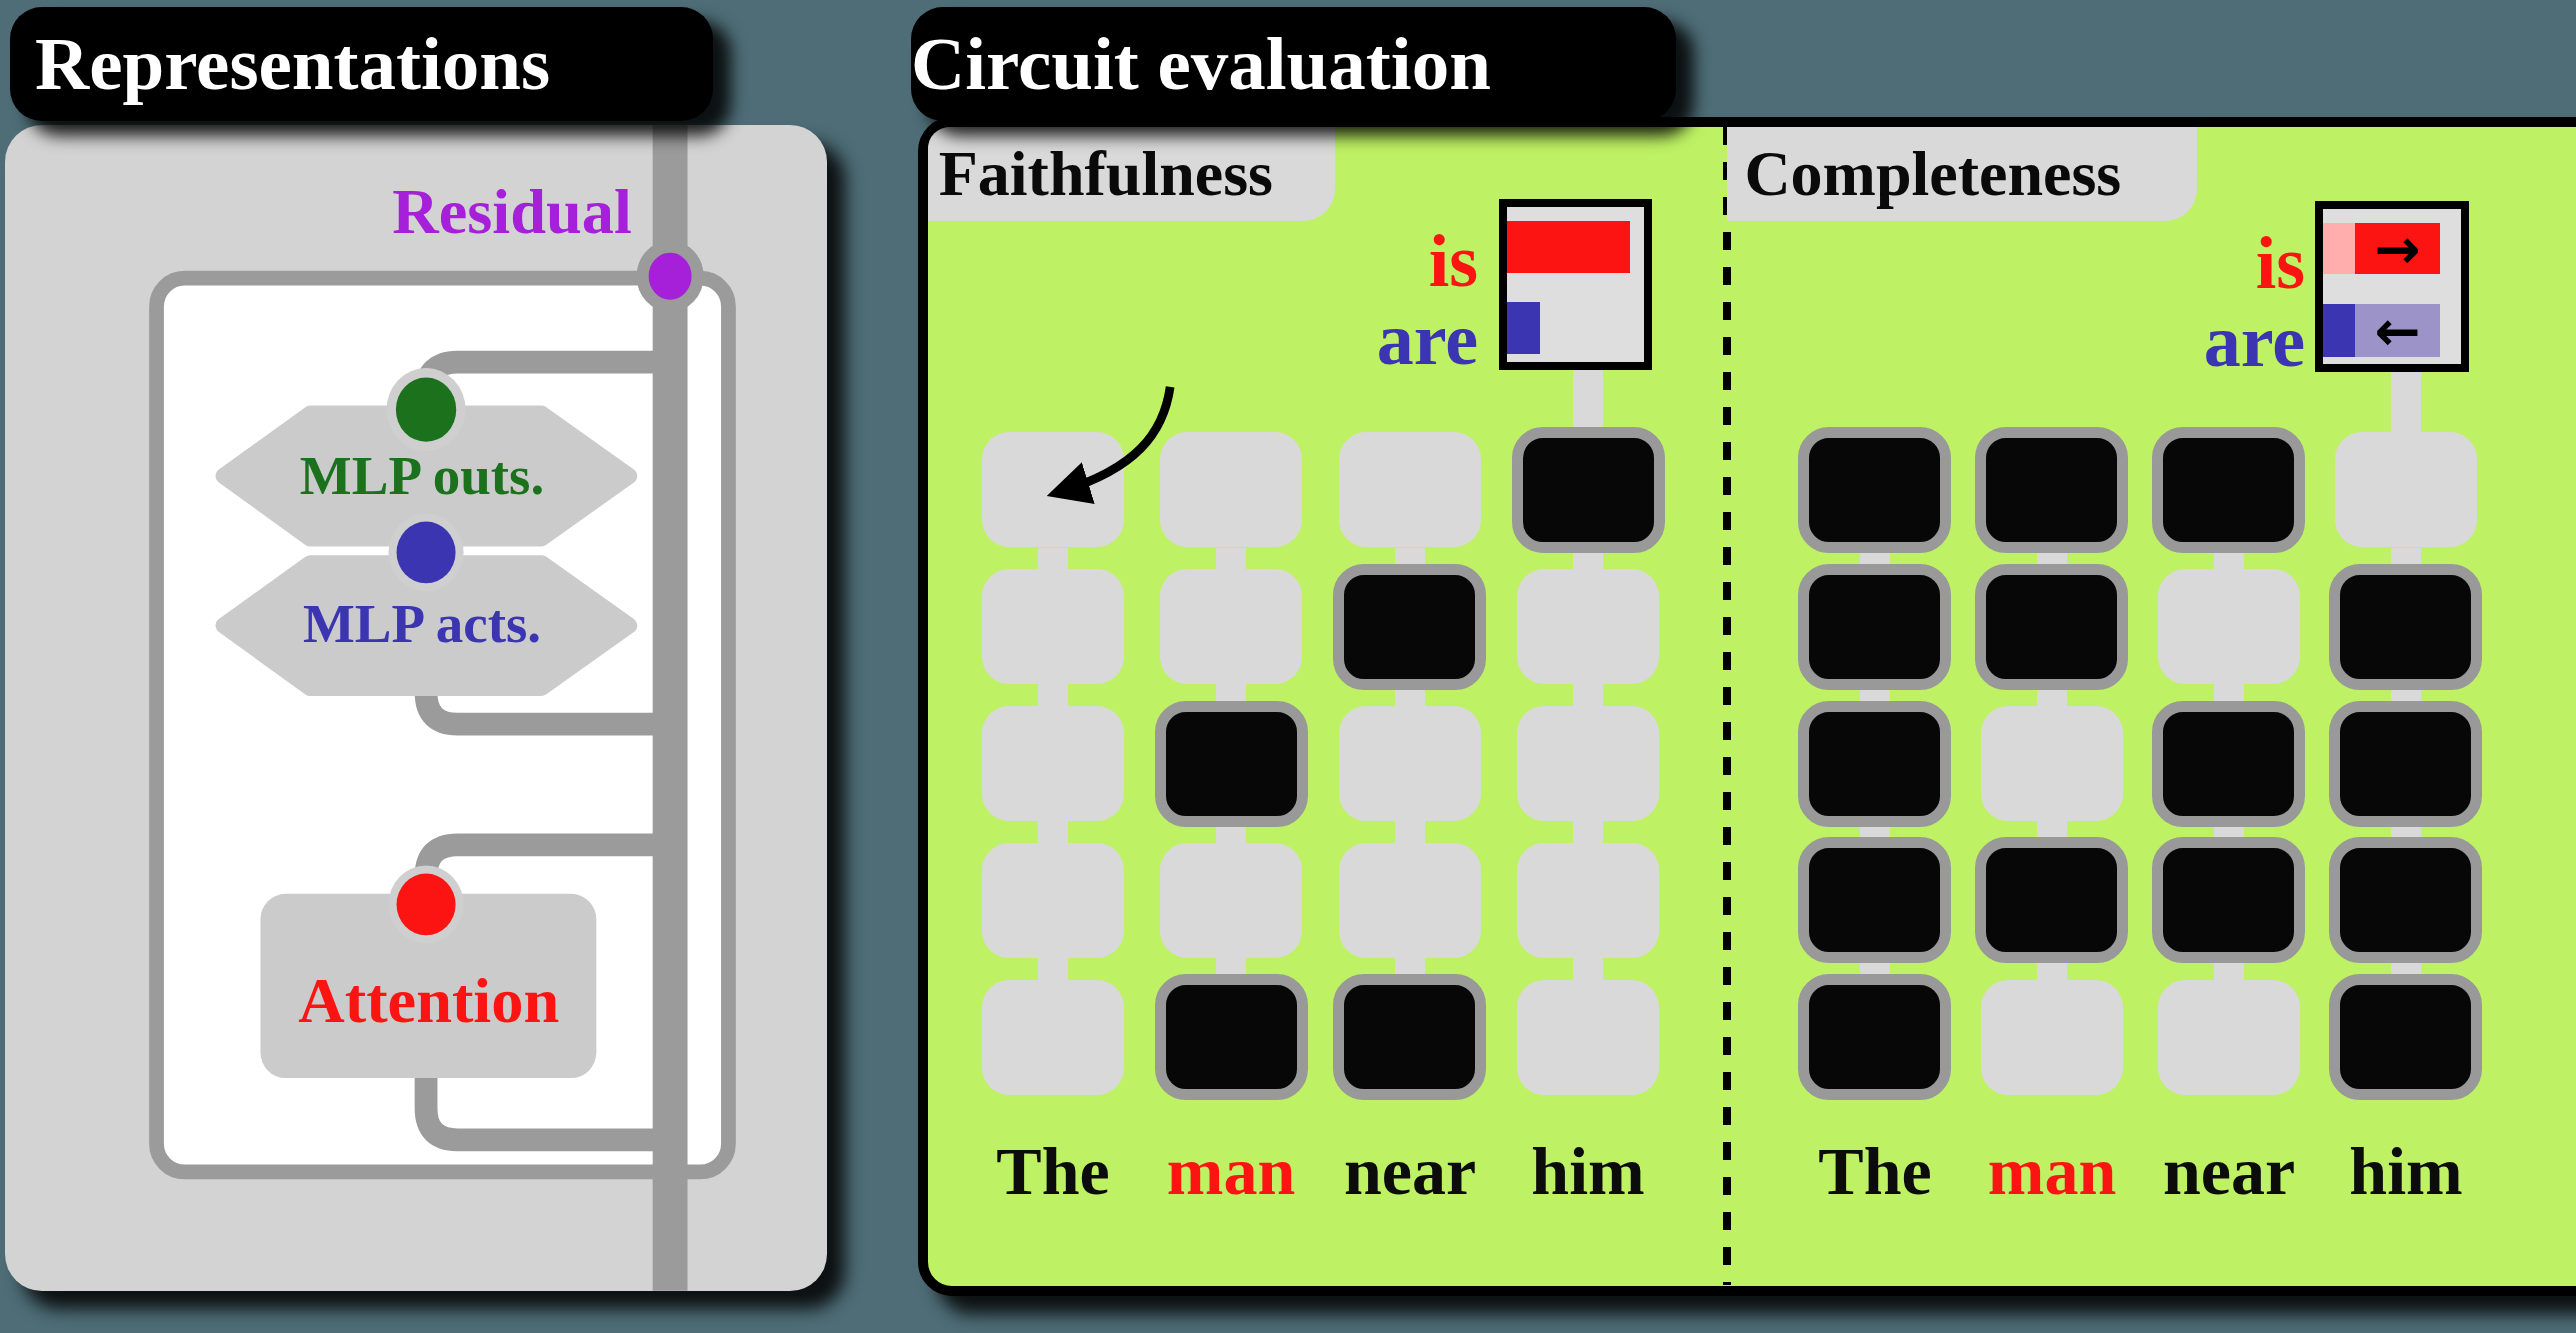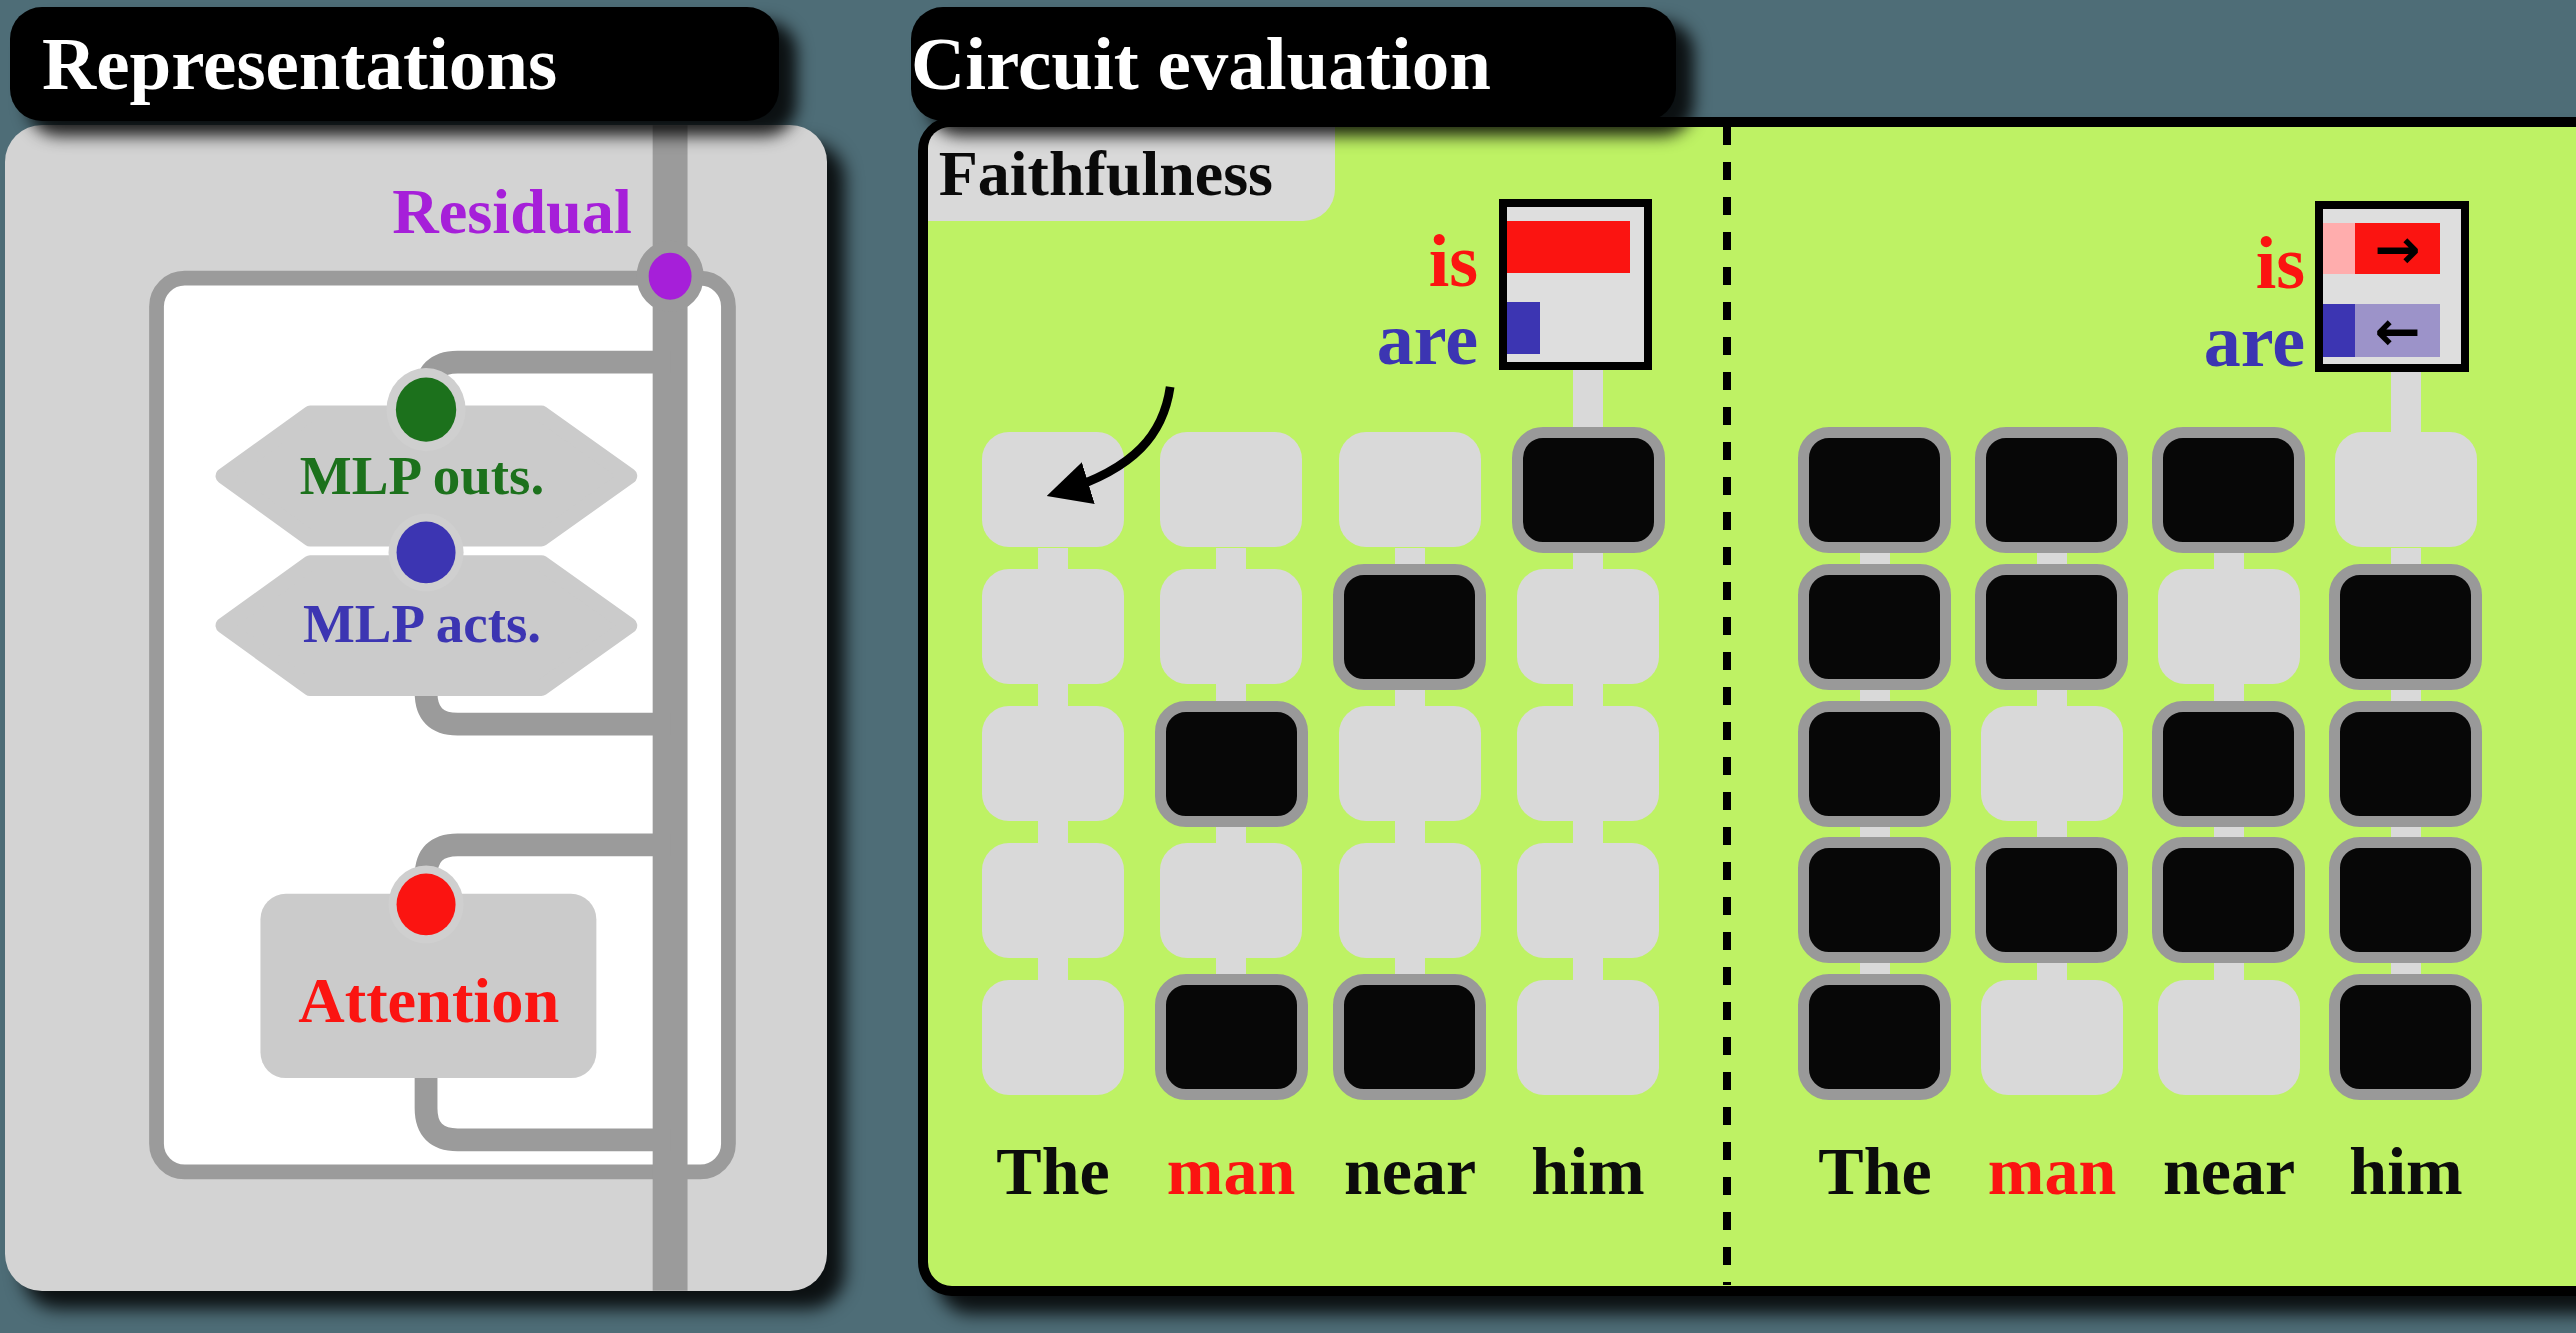--- a/index.html
+++ b/index.html
@@ -11,21 +11,21 @@
     font-family:"Liberation Serif","DejaVu Serif",serif;
   }
   
   .title-band{
     position:absolute;top:6.7px;height:114px;line-height:114px;
     background:#000;border-radius:32px;
     color:#fff;font-weight:bold;font-size:75px;
     box-shadow:17.4px 14.8px 16px rgba(0,0,0,0.85);
     z-index:6;white-space:nowrap;
   }
-  .title-band.left{left:10px;width:769px;padding-left:32px;box-sizing:border-box;}
+  .title-band.left{left:10px;width:703px;padding-left:25px;box-sizing:border-box;}
   .title-band.right{left:911px;width:765px;box-sizing:border-box;}
   
   .panel-left{
     position:absolute;left:5.4px;top:125px;width:822px;height:1166px;
     background:var(--c-panel_gray,#d3d3d3);border-radius:37px;
     box-shadow:17.4px 17.4px 17.4px rgba(0,0,0,0.85);
     z-index:2;
   }
   .panel-left svg{position:absolute;left:0;top:0;}
   svg text{font-family:"Liberation Serif","DejaVu Serif",serif;font-weight:bold;}
@@ -130,20 +130,23 @@
 
 <div class="title-band right">
   <span>Circuit evaluation</span>
 </div>
 
 <div class="panel-right">
   <div class="panel-right-inner">
 
     <div class="section-band band-faith">
       <span>Faithfulness</span>
+    </div>
+    <div class="section-band band-comp">
+      <span>Completeness</span>
     </div>
 
     <div class="divider"></div>
 
     <span class="chart-label" style="left: 429px; top: 92px; width: 121px; color: rgb(251, 20, 17);">is</span>
     <span class="chart-label" style="left: 409px; top: 170px; width: 141px; color: rgb(60, 53, 178);">are</span>
     <div class="chartbox cb-faith">
       <div class="bar" style="left: 0px; top: 14px; width: 123px; height: 52px; background-color: rgb(251, 20, 17);"></div>
       <div class="bar" style="left: 0px; top: 95px; width: 33px; height: 52px; background-color: rgb(60, 53, 178);"></div>
     </div>

